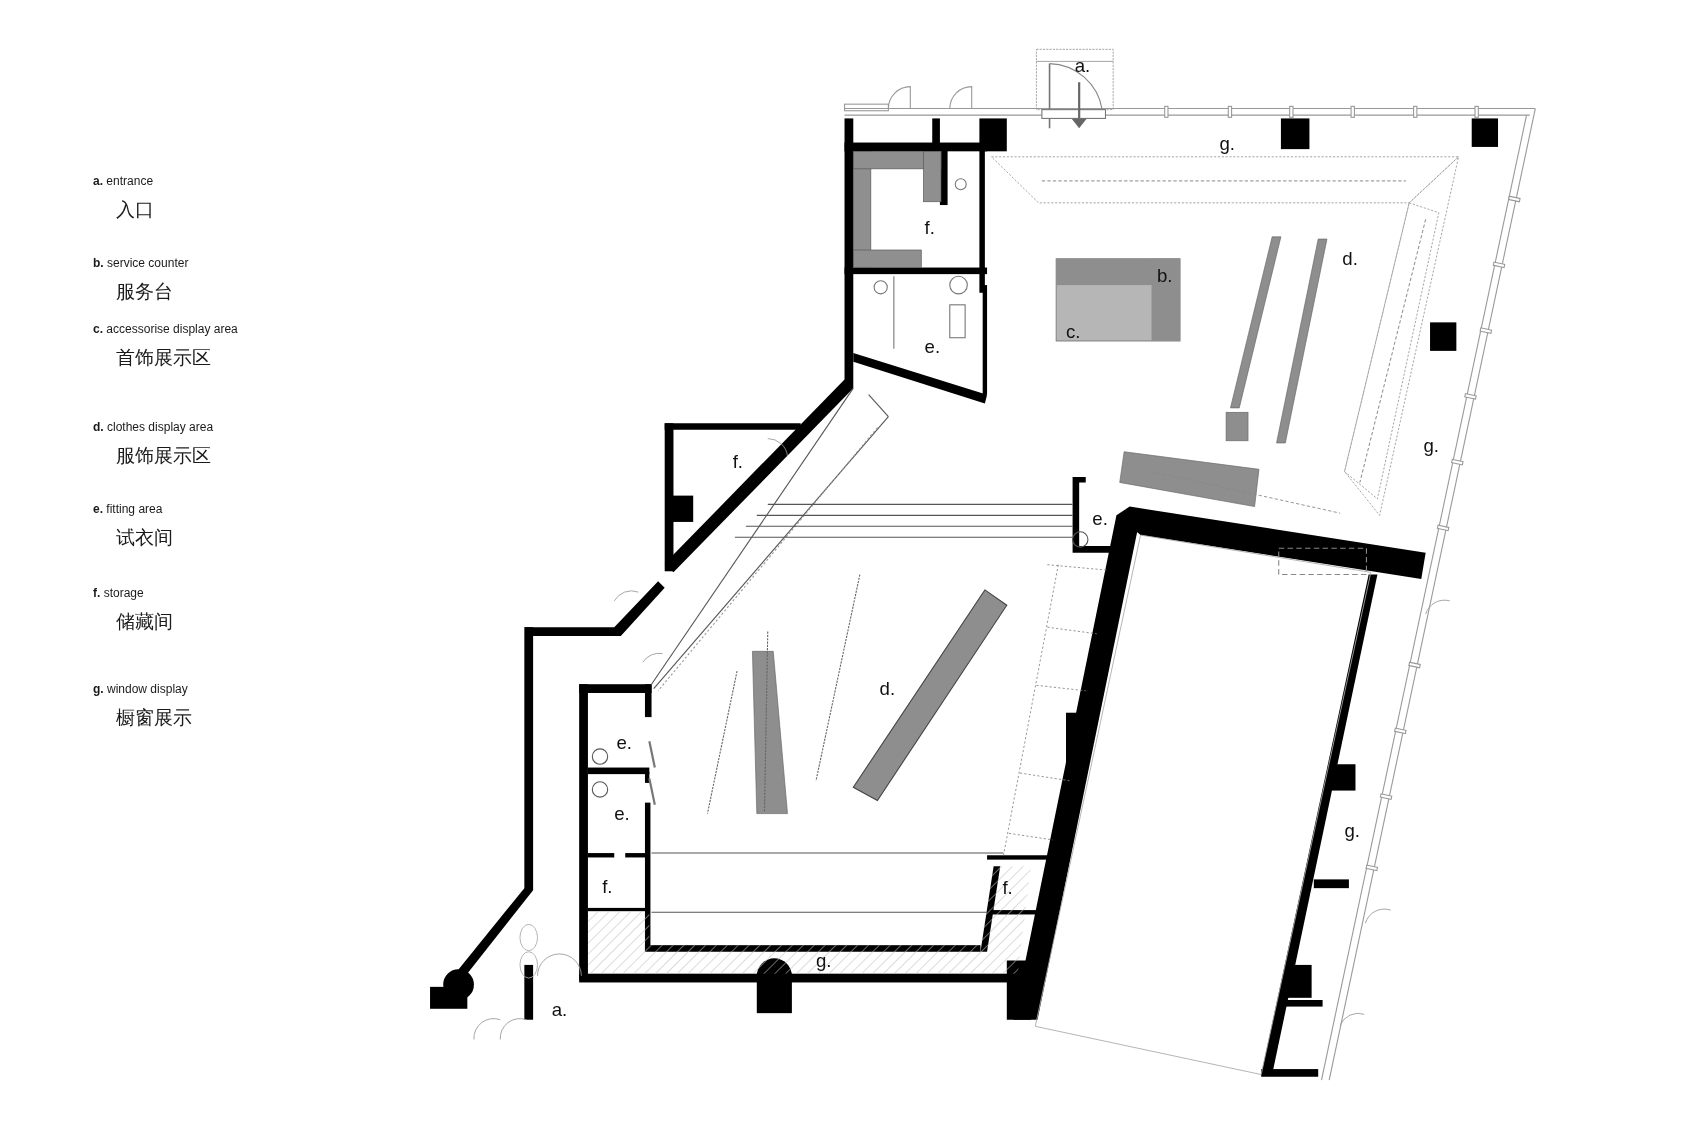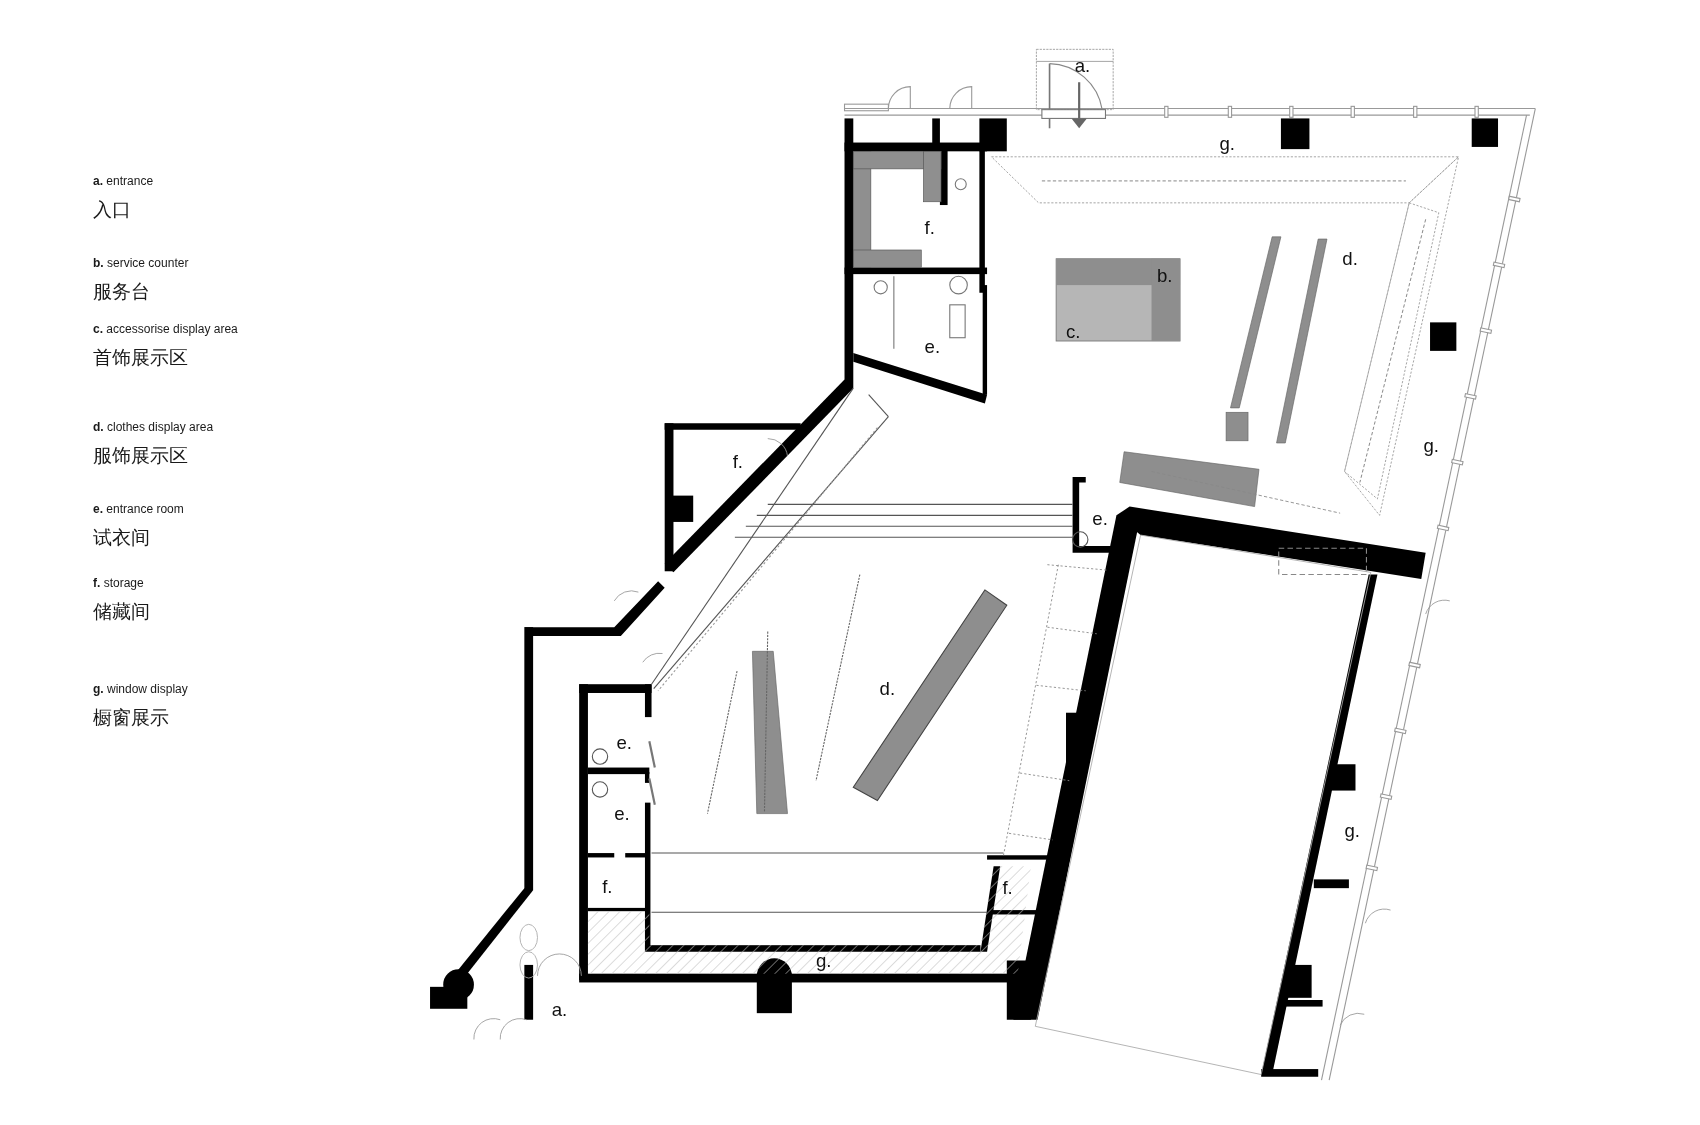--- a/index.html
+++ b/index.html
@@ -3,21 +3,21 @@
 <meta charset="utf-8">
 <style>
   html, body { margin:0; padding:0; background:#ffffff; }
   body { width:1700px; height:1125px; position:relative; overflow:hidden;
          font-family:"Liberation Sans", "DejaVu Sans", sans-serif; color:#1a1a1a; }
   #legend { position:absolute; left:93px; top:170px; width:330px; }
   .legend-item { position:absolute; left:0; }
   .legend-en { font-size:12px; line-height:22px; white-space:nowrap; }
   .legend-key { font-weight:bold; }
   .legend-zh { font-family:"DejaVu Sans", sans-serif; font-size:19px; line-height:22px;
-               margin-top:6px; white-space:nowrap; }
+               margin-left:23px; margin-top:6px; white-space:nowrap; }
   #plan { position:absolute; left:0; top:0; }
   .lbl { font-family:"Liberation Sans", "DejaVu Sans", sans-serif; font-size:17px; fill:#111; }
 </style>
 </head>
 <body>
 
 <div id="legend">
   <div class="legend-item" style="top:0px">
     <div class="legend-en"><span class="legend-key">a.</span> <span>entrance</span></div>
     <div class="legend-zh">入口</div>
@@ -28,24 +28,24 @@
   </div>
   <div class="legend-item" style="top:148px">
     <div class="legend-en"><span class="legend-key">c.</span> <span>accessorise display area</span></div>
     <div class="legend-zh">首饰展示区</div>
   </div>
   <div class="legend-item" style="top:246px">
     <div class="legend-en"><span class="legend-key">d.</span> <span>clothes display area</span></div>
     <div class="legend-zh">服饰展示区</div>
   </div>
   <div class="legend-item" style="top:328px">
-    <div class="legend-en"><span class="legend-key">e.</span> <span>entrance room</span></div>
+    <div class="legend-en"><span class="legend-key">e.</span> <span>fitting area</span></div>
     <div class="legend-zh">试衣间</div>
   </div>
-  <div class="legend-item" style="top:402px">
+  <div class="legend-item" style="top:412px">
     <div class="legend-en"><span class="legend-key">f.</span> <span>storage</span></div>
     <div class="legend-zh">储藏间</div>
   </div>
   <div class="legend-item" style="top:508px">
     <div class="legend-en"><span class="legend-key">g.</span> <span>window display</span></div>
     <div class="legend-zh">橱窗展示</div>
   </div>
 </div>
 
 <svg id="plan" width="1700" height="1125" viewBox="0 0 1550 1026" xmlns="http://www.w3.org/2000/svg">

